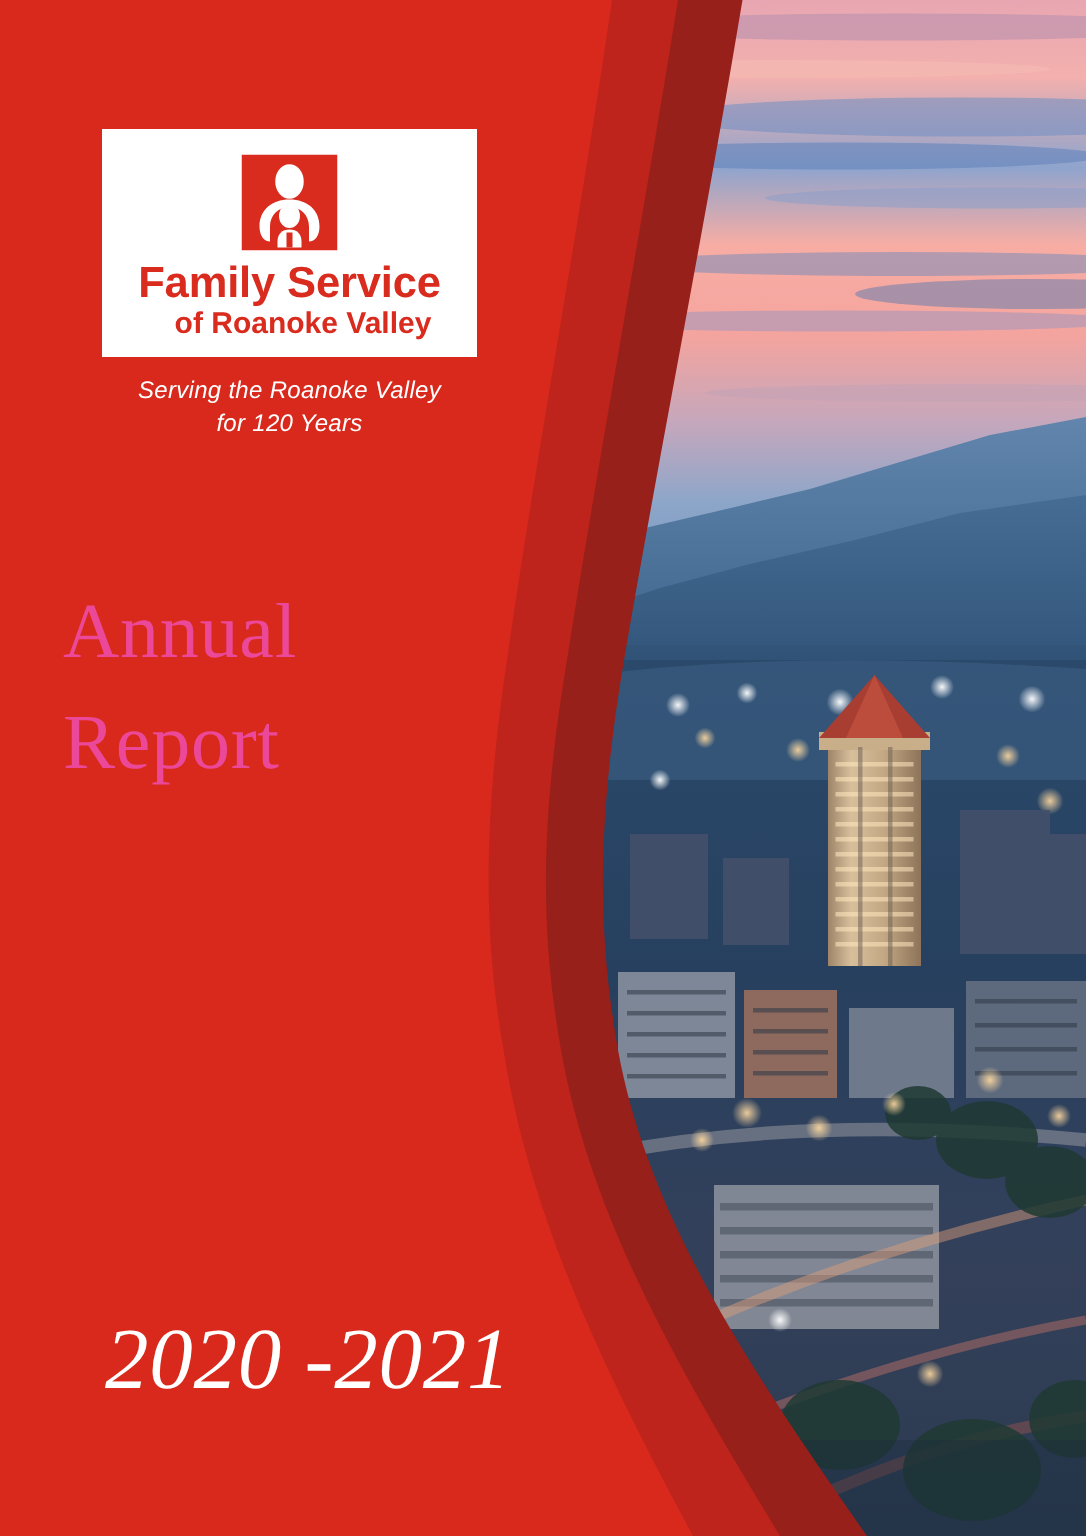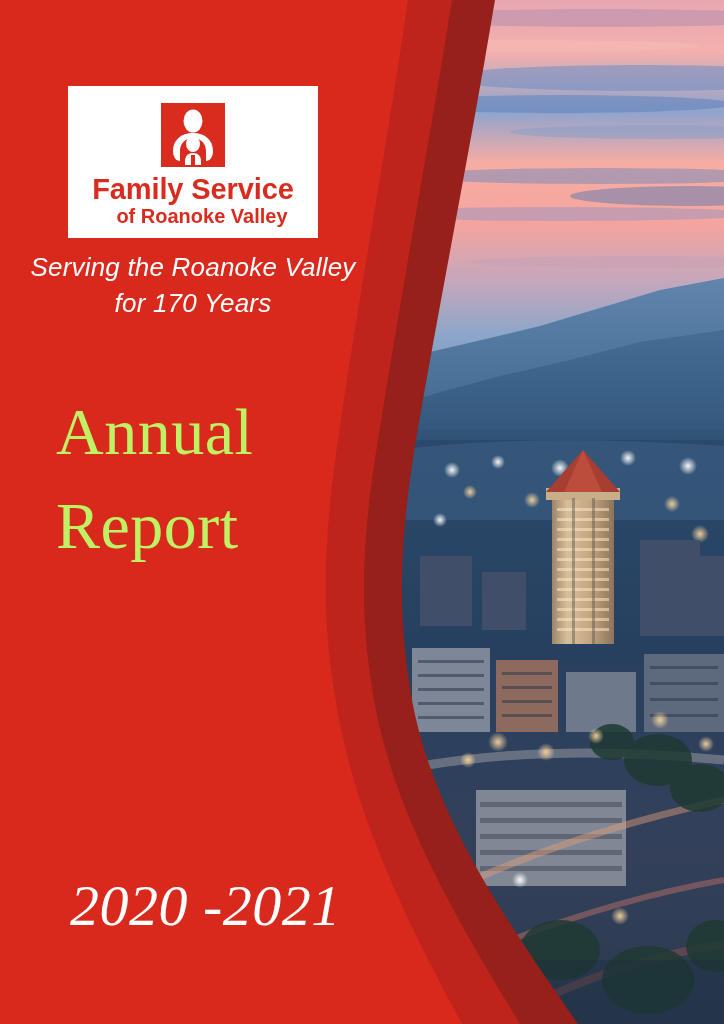--- a/index.html
+++ b/index.html
@@ -59,32 +59,32 @@
     margin-left:18px;
   }
 
   .tagline {
     position:absolute; left:0; top:250px;
     width:386px;
     text-align:center;
     color:#ffffff;
     font-family:"Liberation Sans", sans-serif;
     font-style:italic;
-    font-size:26px;
+    font-size:16px;
     line-height:1.38;
     letter-spacing:0.2px;
   }
   .tagline span { display:block; }
 
   .title {
-    position:absolute; left:56px; top:385px;
+    position:absolute; left:42px; top:385px;
     width:340px;
-    color:#bef264;
+    color:#ec4899;
     font-family:"Liberation Serif", serif;
-    font-size:66px;
+    font-size:52px;
     line-height:1.43;
     letter-spacing:0.5px;
   }
   .title span { display:block; }
 
   .years {
     position:absolute; left:58px; top:872px;
     color:#ffffff;
     font-family:"Liberation Serif", serif;
     font-style:italic;
@@ -322,21 +322,21 @@
           <path d="M32,50 C37,50 40,53 40,58 L40,62 L24,62 L24,58 C24,53 27,50 32,50 Z" fill="#ffffff"></path>
           <rect x="30" y="52" width="4" height="10" fill="#d92b1e"></rect>
         </svg>
       </div>
       <div class="logo-word">Family Service</div>
       <div class="logo-sub">of Roanoke Valley</div>
     </div>
 
     <div class="tagline">
       <span>Serving the Roanoke Valley</span>
-      <span>for 170 Years</span>
+      <span>for 120 Years</span>
     </div>
 
     <div class="title">
       <span>Annual</span>
       <span>Report</span>
     </div>
 
     <div class="years">2020 -2021</div>
 
   </div>

